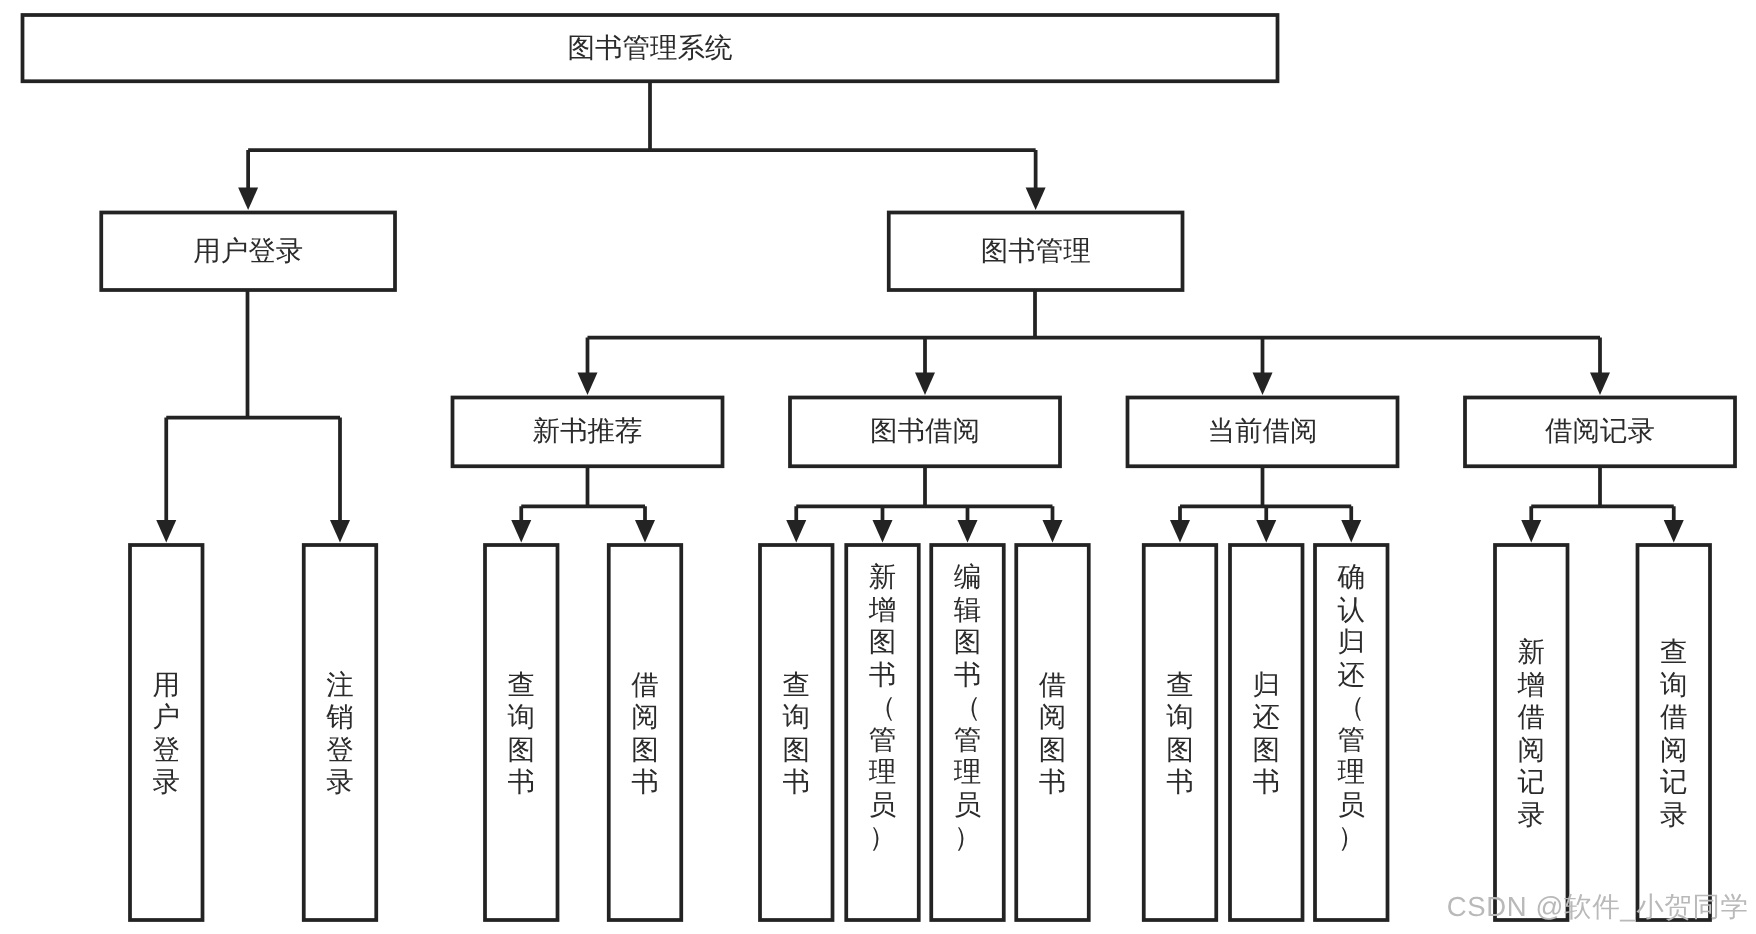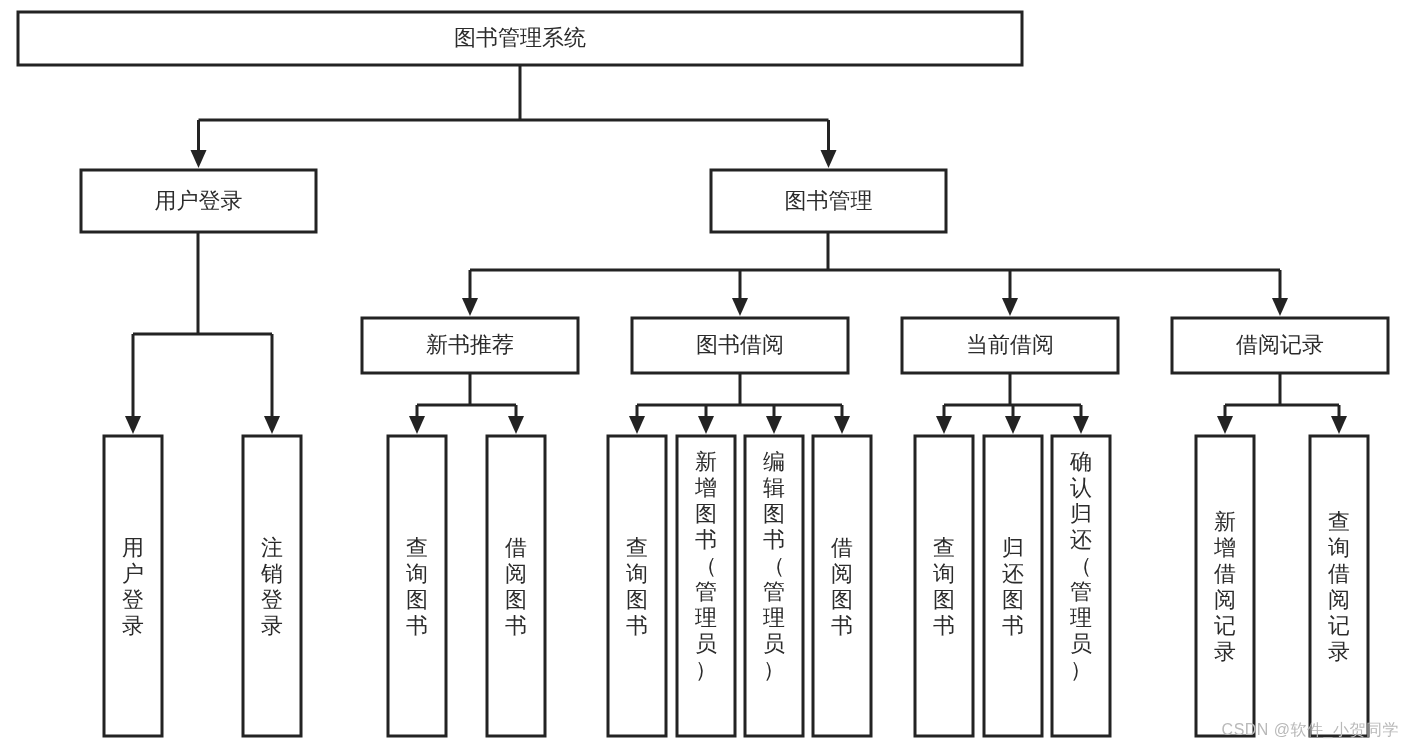--- a/index.html
+++ b/index.html
@@ -9,21 +9,21 @@
   svg#tree{position:absolute;left:0;top:0;width:1405px;height:747px;}
   .box-rect{fill:#ffffff;stroke:#232323;stroke-width:3;}
   .conn{stroke:#232323;stroke-width:3;fill:none;}
   .arrow-head{fill:#232323;}
   .box-label{fill:#2b2b2b;font-family:"Liberation Sans","DejaVu Sans",sans-serif;
              font-size:22px;text-anchor:middle;dominant-baseline:middle;}
   .vlabel{fill:#2b2b2b;font-family:"Liberation Sans","DejaVu Sans",sans-serif;
           font-size:22px;}
   .vchar{text-anchor:middle;}
   .watermark{position:absolute;right:6px;bottom:6px;color:#b9b9b9;
-             font-size:16px;font-family:"Liberation Sans","DejaVu Sans",sans-serif;
+             font-size:22px;font-family:"Liberation Sans","DejaVu Sans",sans-serif;
              white-space:nowrap;letter-spacing:.5px;}
 </style>
 </head>
 <body>
 
 <div id="diagram-root">
   <svg id="tree" viewBox="0 0 1405 747">
     <g id="connector-layer">
         <g>
           <line x1="520" y1="65" x2="520" y2="120" class="conn"></line>

